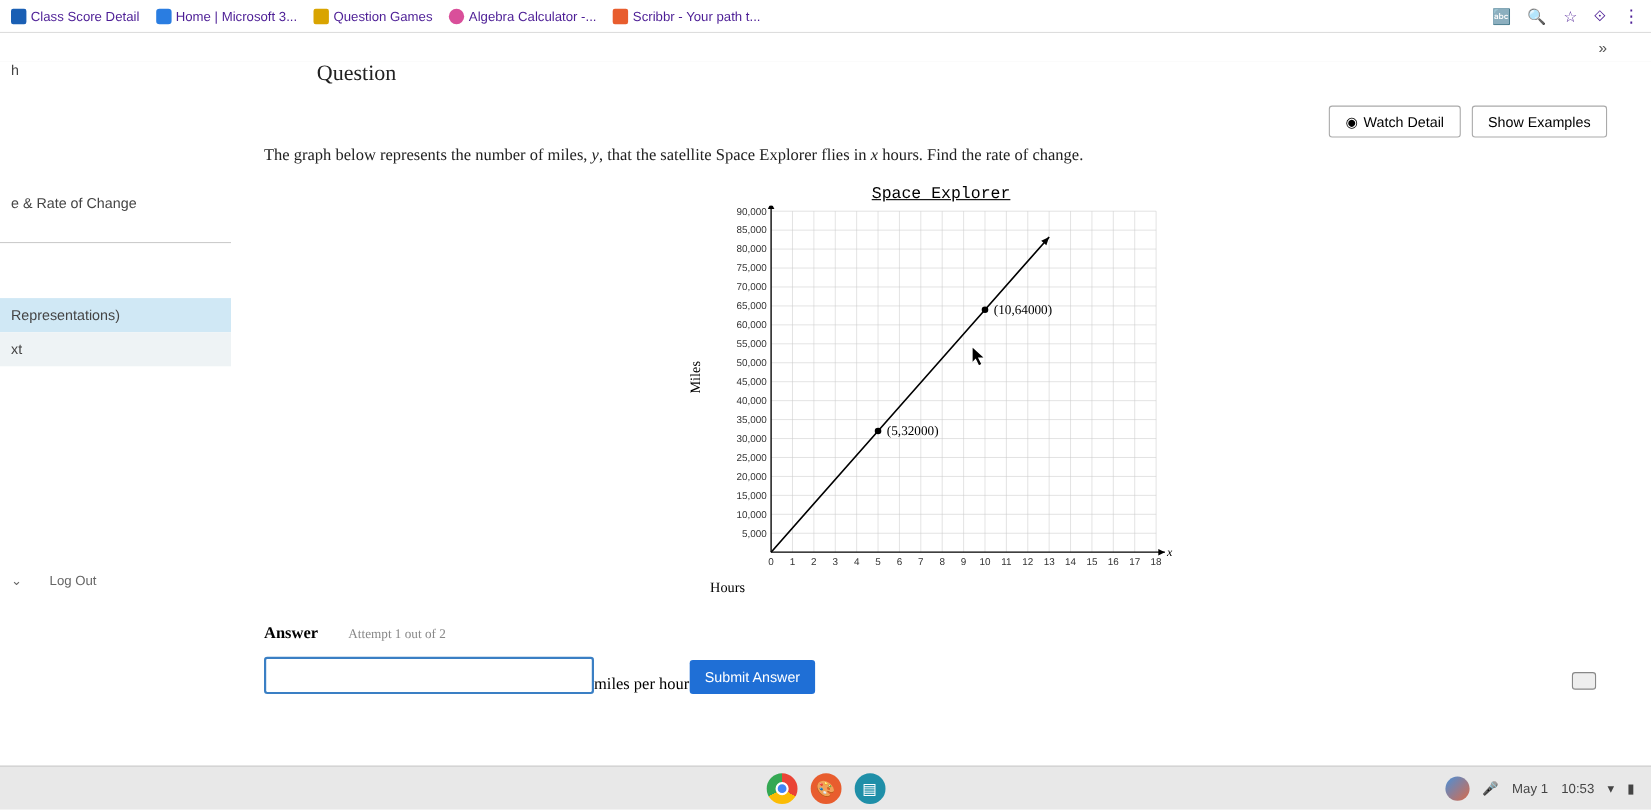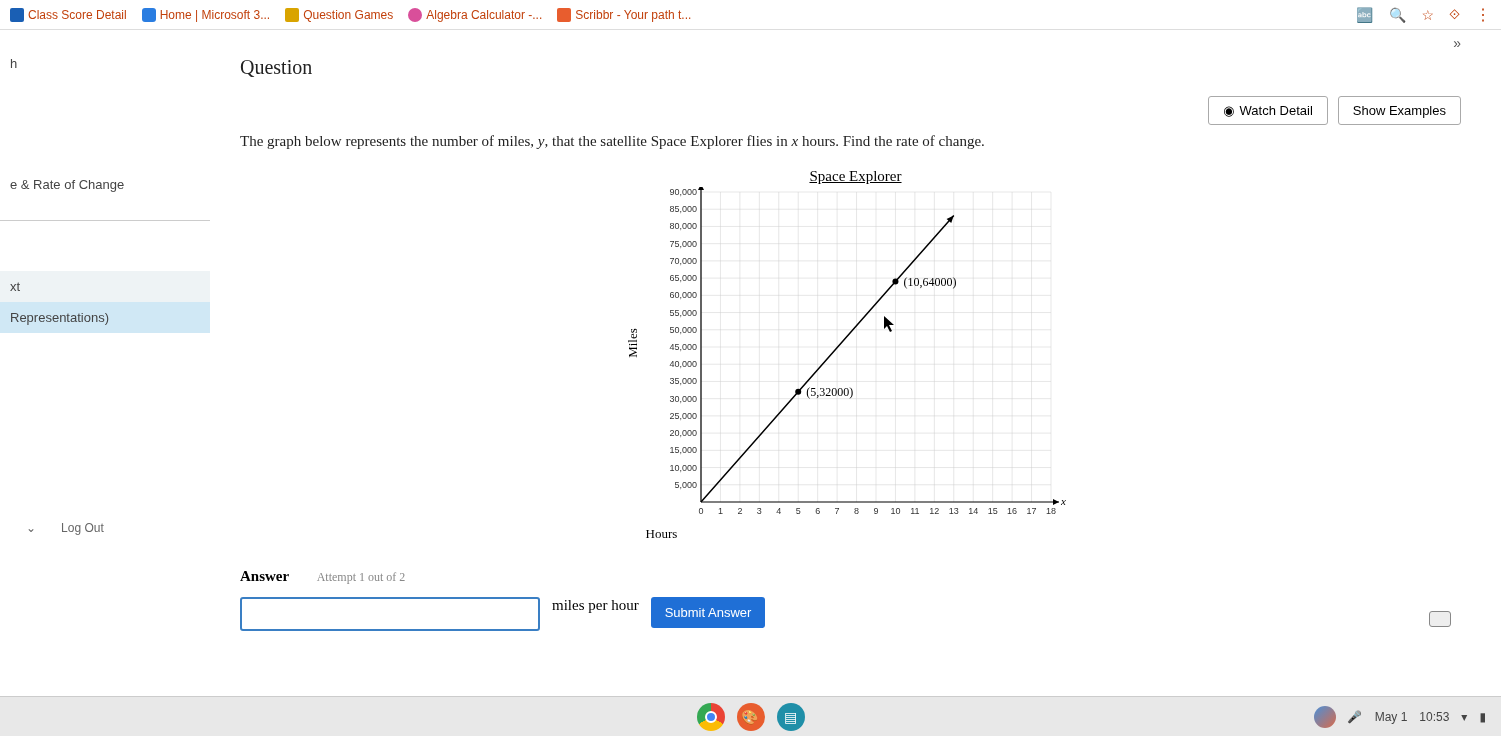--- a/index.html
+++ b/index.html
@@ -1,41 +1,41 @@
 <!DOCTYPE html>
 <html><head>
 <meta charset="utf-8">
 <style>
 * { box-sizing: border-box; margin: 0; padding: 0; }
 body { font-family: Arial, sans-serif; background: #f0f0f0; width: 1501px; height: 736px; overflow: hidden; position: relative; }
-.browser-bar { height: 30px; background: #fff; display: flex; align-items: center; padding: 0 10px; gap: 15px; font-size: 12px; color: #c2410c; border-bottom: 1px solid #ddd; }
+.browser-bar { height: 30px; background: #fff; display: flex; align-items: center; padding: 0 10px; gap: 15px; font-size: 12px; color: #4c1d95; border-bottom: 1px solid #ddd; }
 .browser-bar .bookmark { display: flex; align-items: center; gap: 4px; cursor: pointer; }
 .browser-bar .spacer { flex: 1; }
 .browser-bar .bicon { width: 14px; height: 14px; display: inline-block; }
 .main { display: flex; height: calc(100% - 70px); }
 .sidebar { width: 210px; background: #fff; font-size: 13px; color: #444; }
 .sidebar .item { padding: 8px 10px; }
 .sidebar .item.sel { background: #d0e8f5; }
 .sidebar .sep { height: 1px; background: #ccc; margin: 20px 0; }
-.sidebar .logout { padding: 8px 26px; color: #666; font-size: 12px; margin-top: 180px; }
+.sidebar .logout { padding: 8px 10px; color: #666; font-size: 12px; margin-top: 180px; }
 .content { flex: 1; background: #fff; padding: 0 30px 20px 30px; position: relative; }
-.header-row { display: flex; align-items: center; }
+.header-row { display: flex; align-items: center; margin-left: 48px; }
 .qtitle { font-size: 20px; font-family: Georgia, serif; color: #222; }
 .rightbtns { position: absolute; right: 40px; top: 40px; display: flex; gap: 10px; }
 .btn { border: 1px solid #aaa; background: #fff; padding: 6px 14px; font-size: 13px; border-radius: 3px; cursor: pointer; display: flex; align-items: center; gap: 5px; }
 .prompt { font-family: Georgia, serif; font-size: 15px; color: #222; margin-top: 50px; line-height: 1.6; }
 .chart-wrap { margin: 15px auto 0; width: 420px; position: relative; }
-.chart-title { font-family: Liberation Serif, serif; font-size: 15px; text-decoration: underline; text-align: center; margin-bottom: 2px; }
+.chart-title { font-family: Liberation Mono, monospace; font-size: 15px; text-decoration: underline; text-align: center; margin-bottom: 2px; }
 .ylabel { position: absolute; left: -28px; top: 50%; transform: rotate(-90deg) translateX(20px); font-family: Georgia, serif; font-size: 13px; }
 .xlabel { text-align: left; font-family: Georgia, serif; font-size: 13px; margin-top: 4px; }
 svg.chart { display: block; }
 .answer-sec { margin-top: 25px; }
 .answer-label { font-family: Georgia, serif; font-size: 15px; font-weight: bold; }
 .attempt { font-size: 12px; color: #888; margin-left: 24px; font-weight: normal; }
-.input-row { margin-top: 12px; display: flex; align-items: flex-start; gap: 12px; }
+.input-row { margin-top: 12px; display: flex; align-items: flex-end; }
 .ans-input { width: 300px; height: 34px; border: 2px solid #3a7fc4; border-radius: 3px; padding: 0 8px; font-size: 14px; }
 .unit { font-family: Georgia, serif; font-size: 15px; }
 .submit { background: #1f6fd6; color: #fff; border: none; padding: 8px 14px; font-size: 13px; border-radius: 3px; cursor: pointer; }
 .kb-icon { position: absolute; right: 50px; bottom: 95px; width: 22px; height: 16px; border: 1px solid #888; border-radius: 3px; background: #eee; }
 .taskbar { position: absolute; bottom: 0; left: 0; right: 0; height: 40px; background: #e8e8e8; display: flex; align-items: center; padding: 0 15px; gap: 10px; border-top: 1px solid #ccc; }
 .taskbar .center { position: absolute; left: 50%; transform: translateX(-50%); display: flex; gap: 12px; }
 .tcircle { width: 28px; height: 28px; border-radius: 50%; display: flex; align-items: center; justify-content: center; color: #fff; font-size: 14px; }
 .taskbar .right { position: absolute; right: 15px; display: flex; align-items: center; gap: 12px; font-size: 12px; color: #444; }
 .tick-label { font-size: 9px; font-family: Arial; fill: #333; }
 .pt-label { font-family: Georgia, serif; font-size: 12px; }
@@ -78,22 +78,22 @@
   <span class="overflow-icon">»</span>
 </div>
 
 <div class="main">
   <div class="sidebar">
     <div class="item" style="padding-top:0;">h</div>
     <div style="height:90px;"></div>
     <div class="item">e &amp; Rate of Change</div>
     <div class="sep"></div>
     <div style="height:30px;"></div>
+    <div class="item sel">Representations)</div>
     <div class="item" style="background:#eef3f5;">xt</div>
-    <div class="item sel">Representations)</div>
     <div class="logout">
       <span style="margin-right:25px;">⌄</span><span>Log Out</span>
     </div>
   </div>
 
   <div class="content">
     <div class="header-row">
       <div class="qtitle">Question</div>
     </div>
     <div class="rightbtns">

